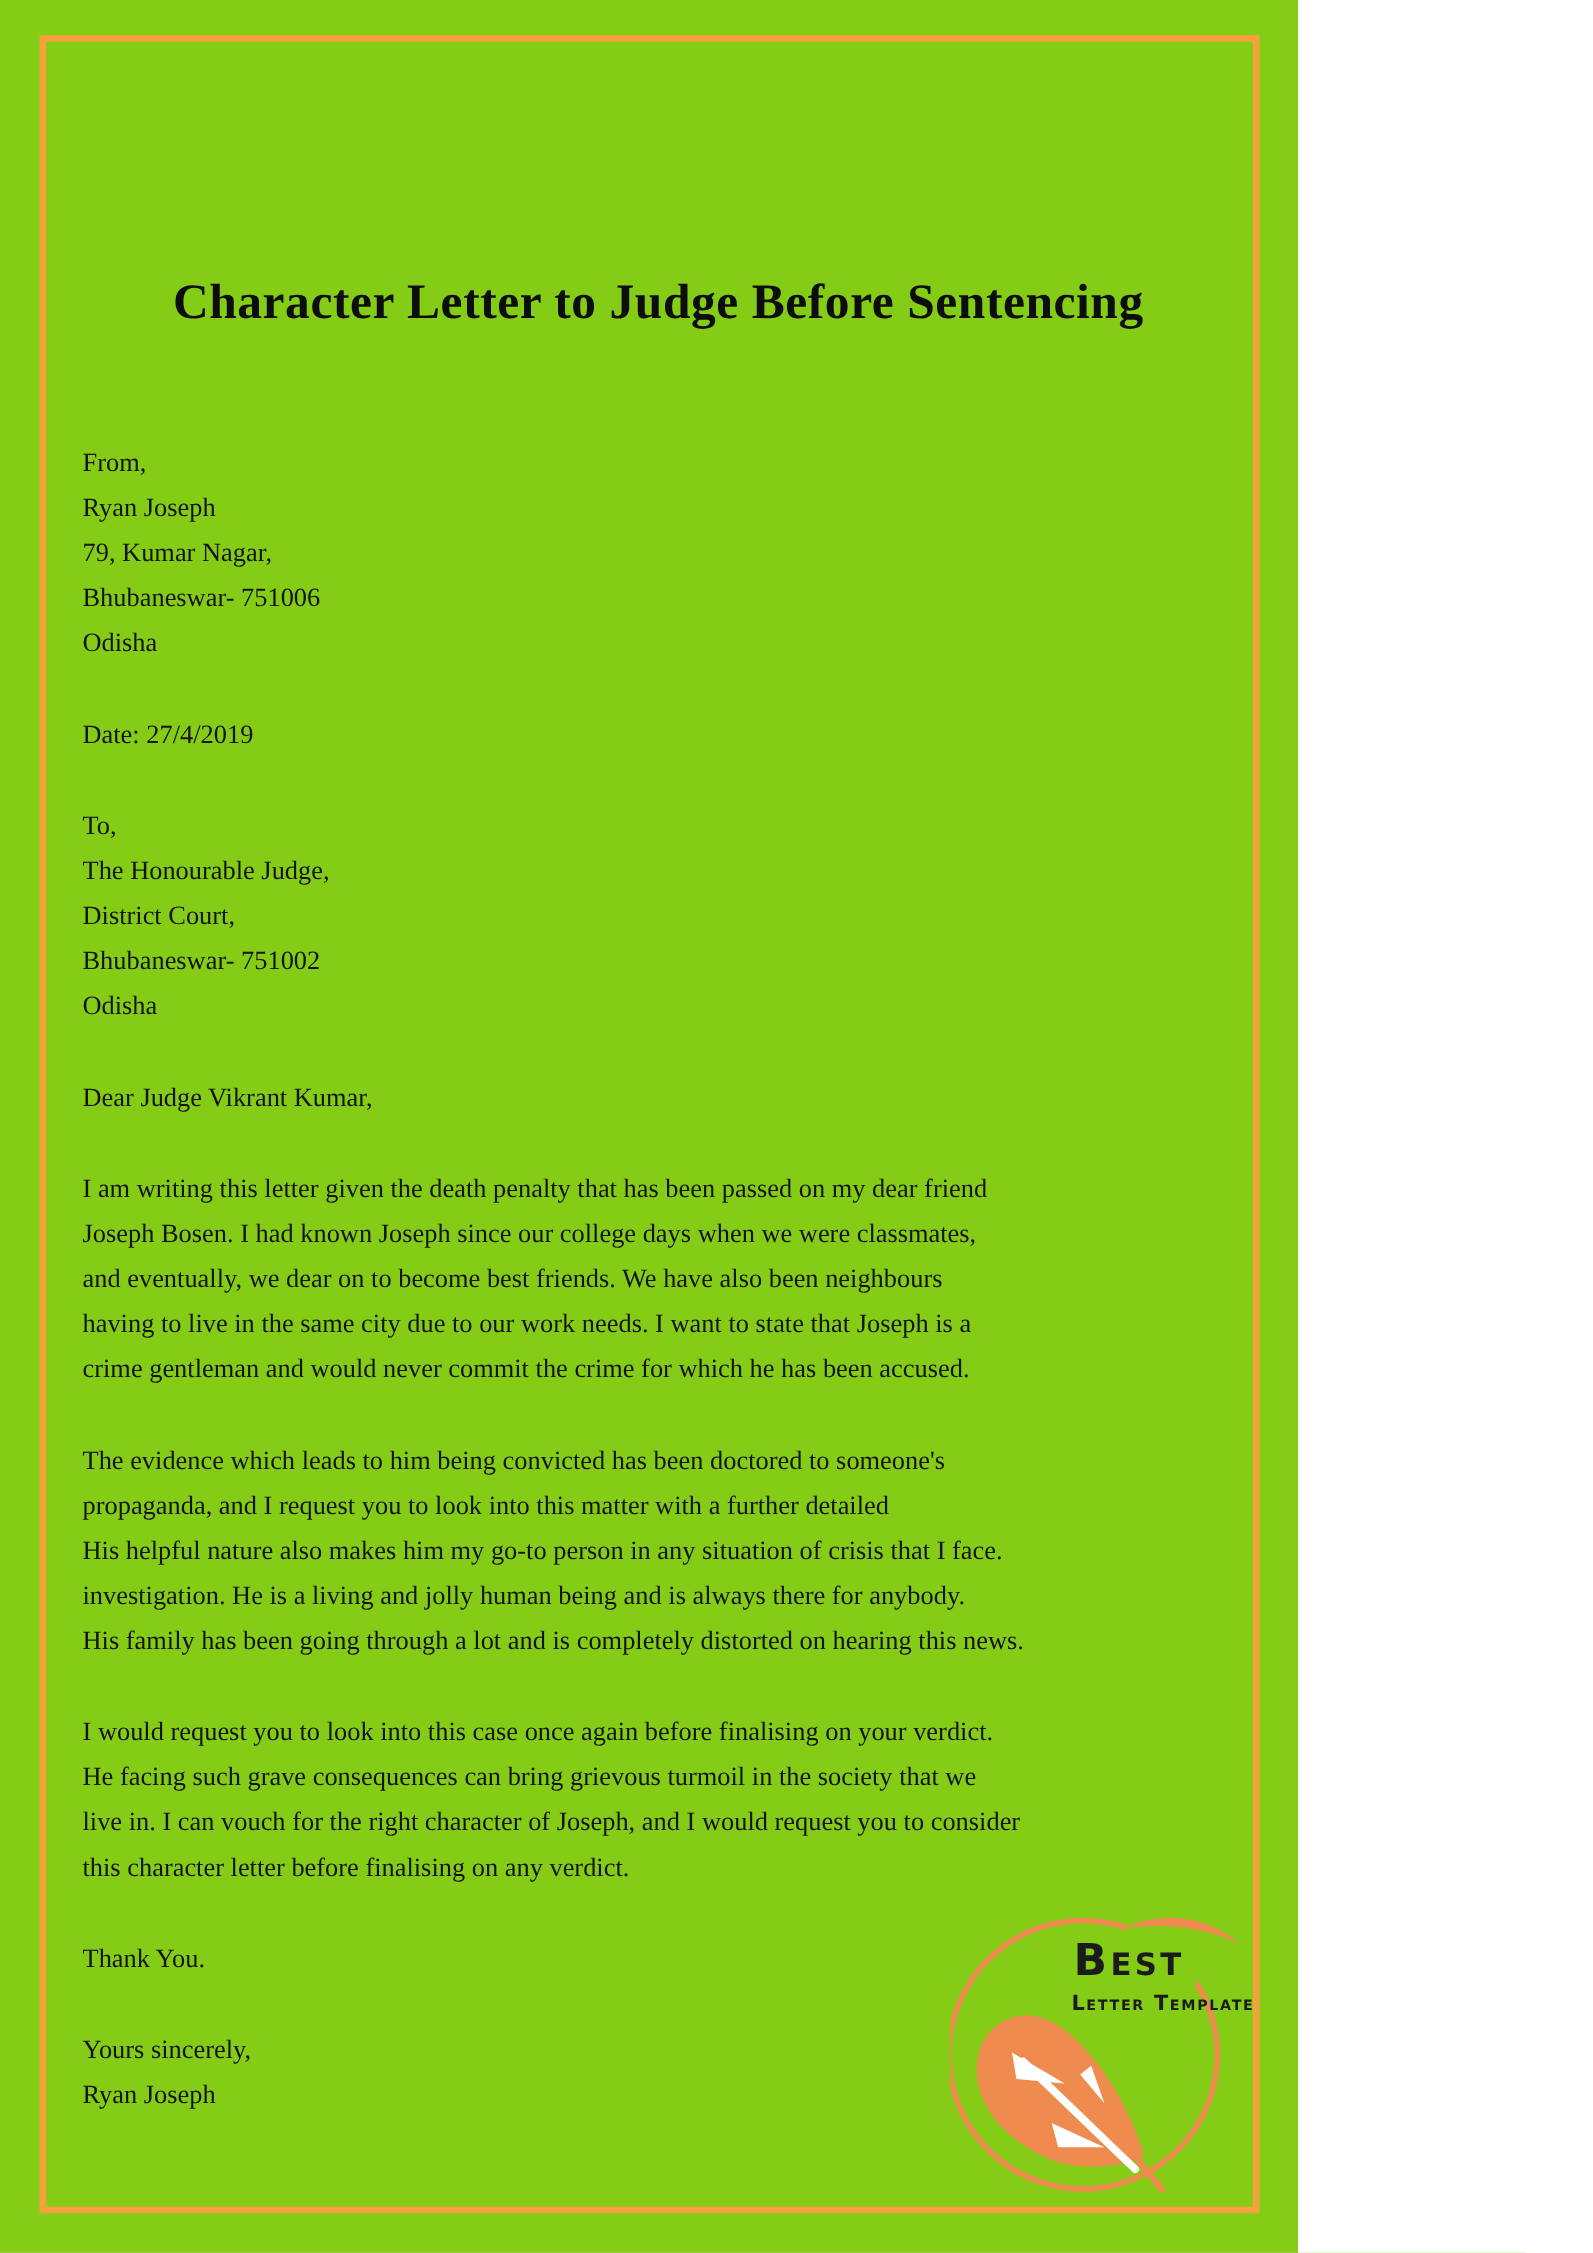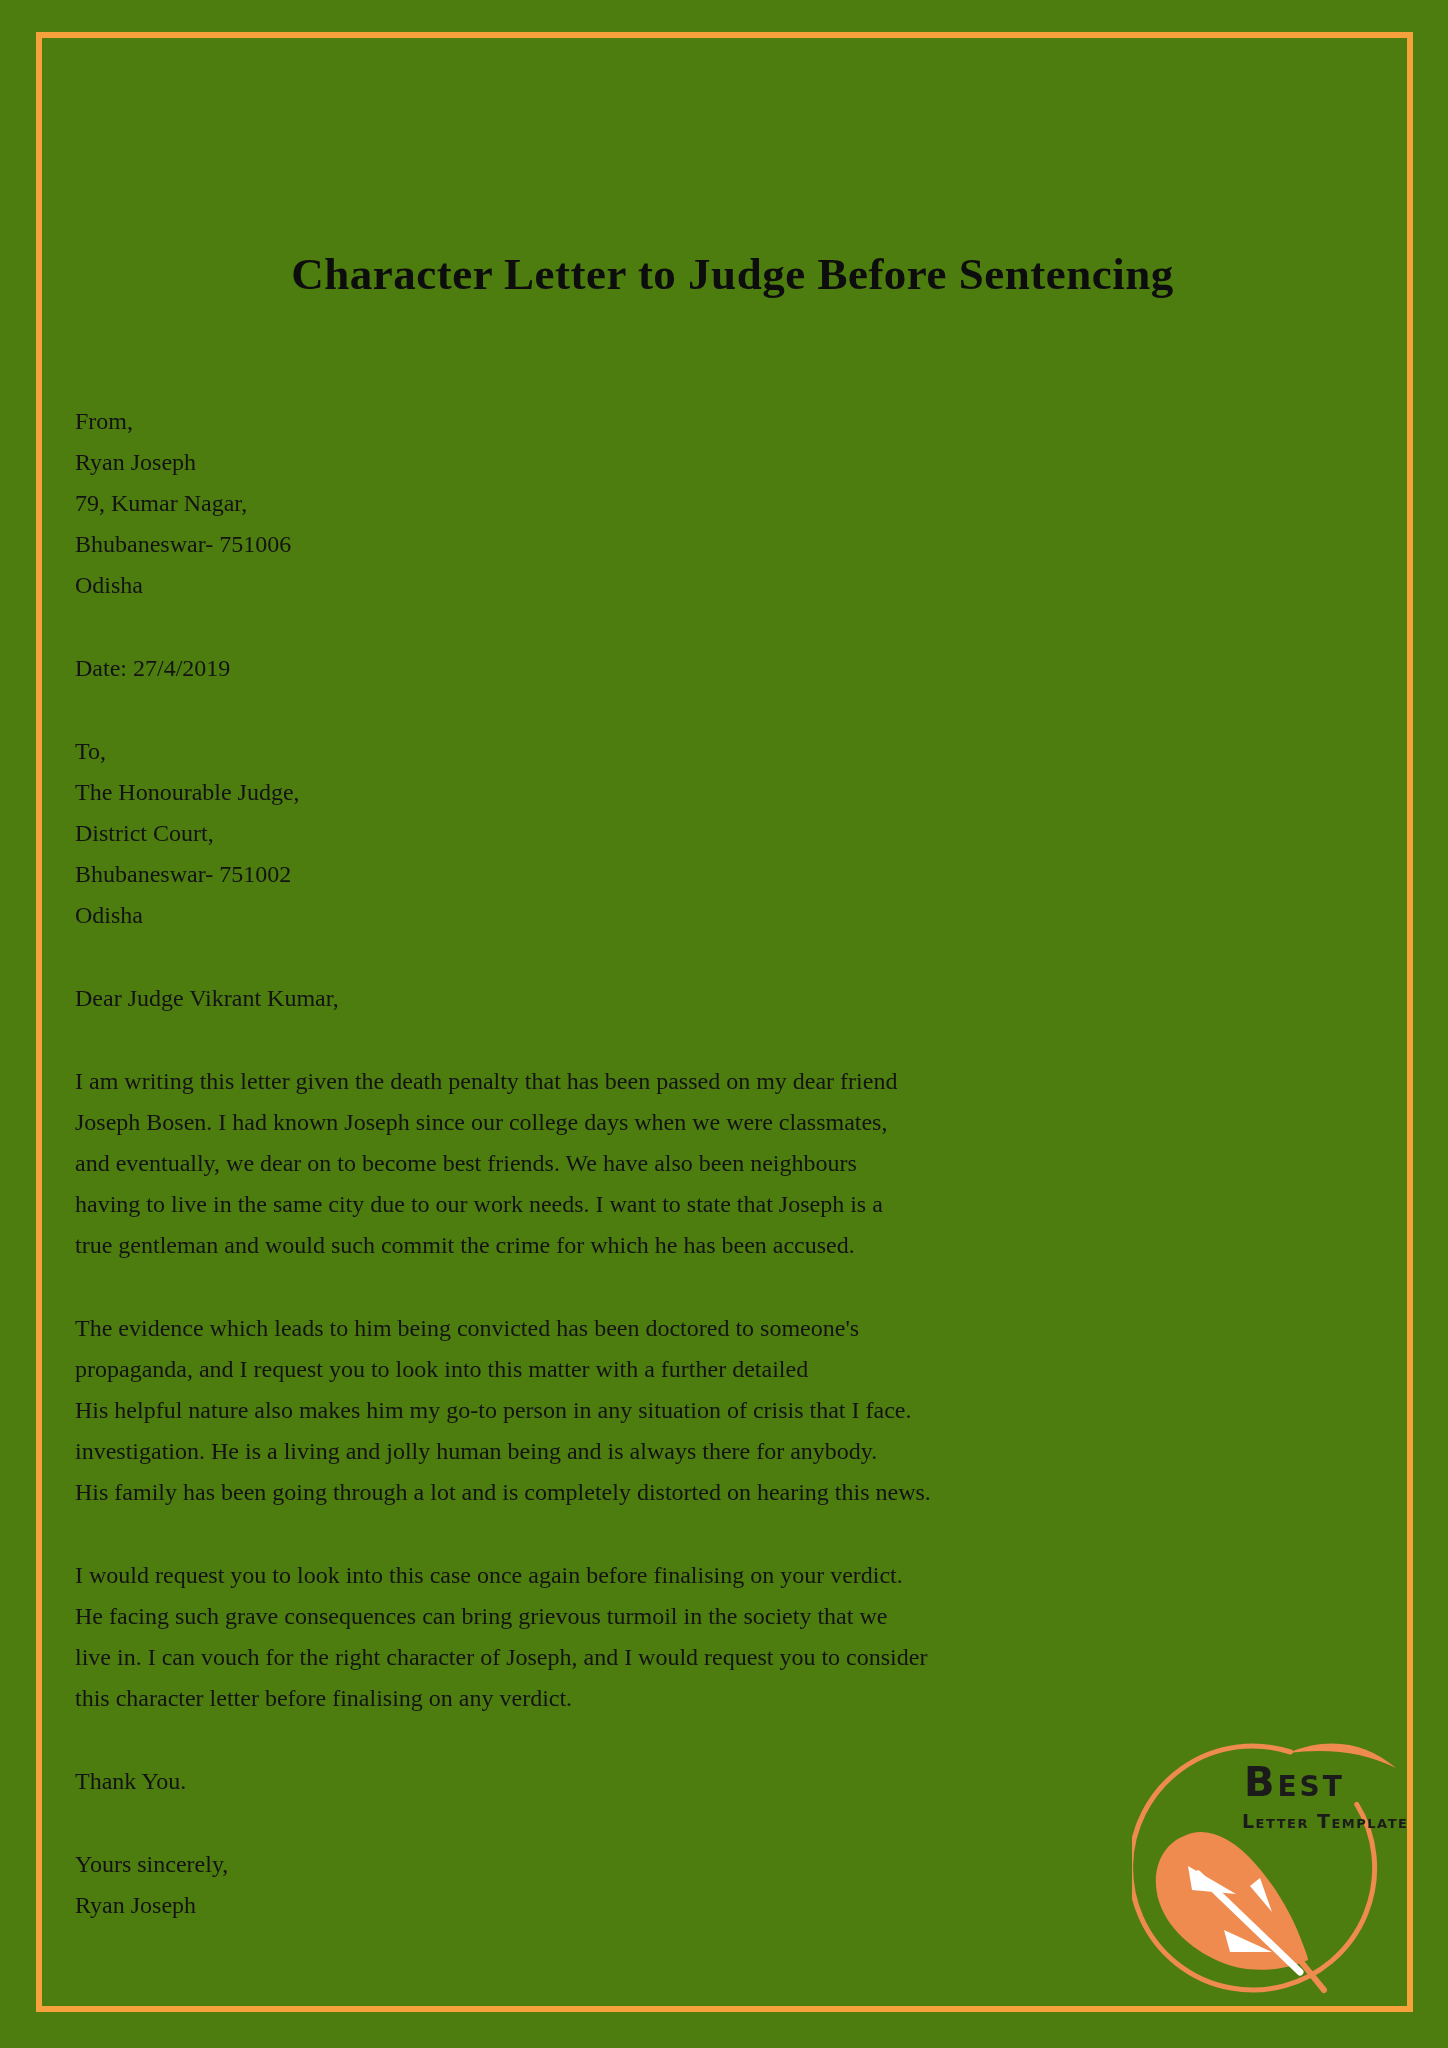--- a/index.html
+++ b/index.html
@@ -4,22 +4,22 @@
 <style>
   html, body { margin: 0; padding: 0; }
   body {
     width: 1448px; height: 2048px;
     background: #ffffff;
     font-family: "Liberation Serif", serif;
     color: #131313;
   }
   .page {
     position: relative;
-    width: 1448px; height: 2048px;
-    background: #4d7c0f;
+    width: 1180px; height: 2048px;
+    background: #84cc16;
     overflow: hidden;
   }
   .frame {
     position: absolute;
     left: 36px; top: 32px; right: 35px; bottom: 36px;
     border: 6px solid #F7A13C;
     pointer-events: none;
   }
   .content {
     position: absolute;
@@ -103,21 +103,21 @@
       <div class="line">Odisha</div>
     </div>
 
     <div class="block">Dear Judge Vikrant Kumar,</div>
 
     <div class="block para">
       <div class="line">I am writing this letter given the death penalty that has been passed on my dear friend</div>
       <div class="line">Joseph Bosen. I had known Joseph since our college days when we were classmates,</div>
       <div class="line">and eventually, we dear on to become best friends. We have also been neighbours</div>
       <div class="line">having to live in the same city due to our work needs. I want to state that Joseph is a</div>
-      <div class="line">true gentleman and would such commit the crime for which he has been accused.</div>
+      <div class="line">crime gentleman and would never commit the crime for which he has been accused.</div>
     </div>
 
     <div class="block para">
       <div class="line">The evidence which leads to him being convicted has been doctored to someone's</div>
       <div class="line">propaganda, and I request you to look into this matter with a further detailed</div>
       <div class="line">His helpful nature also makes him my go-to person in any situation of crisis that I face.</div>
       <div class="line">investigation. He is a living and jolly human being and is always there for anybody.</div>
       <div class="line">His family has been going through a lot and is completely distorted on hearing this news.</div>
     </div>
 

